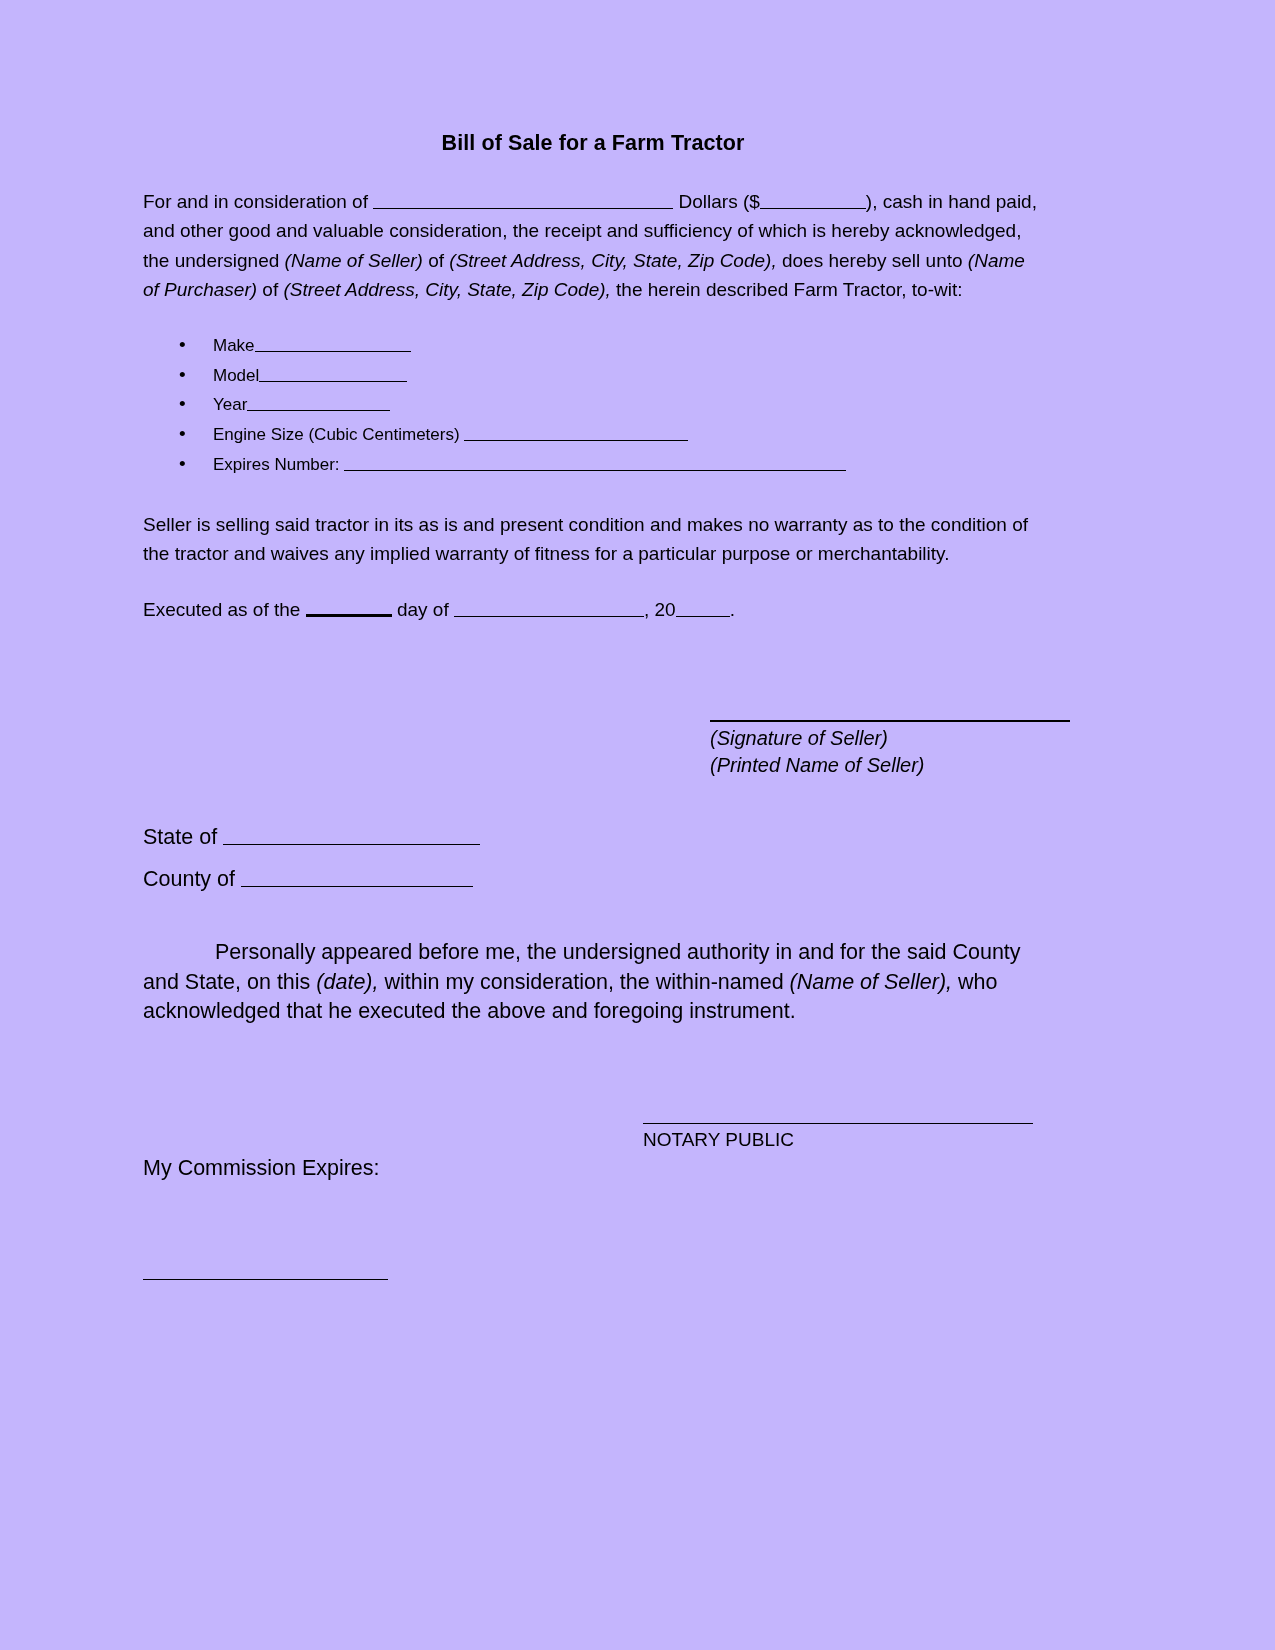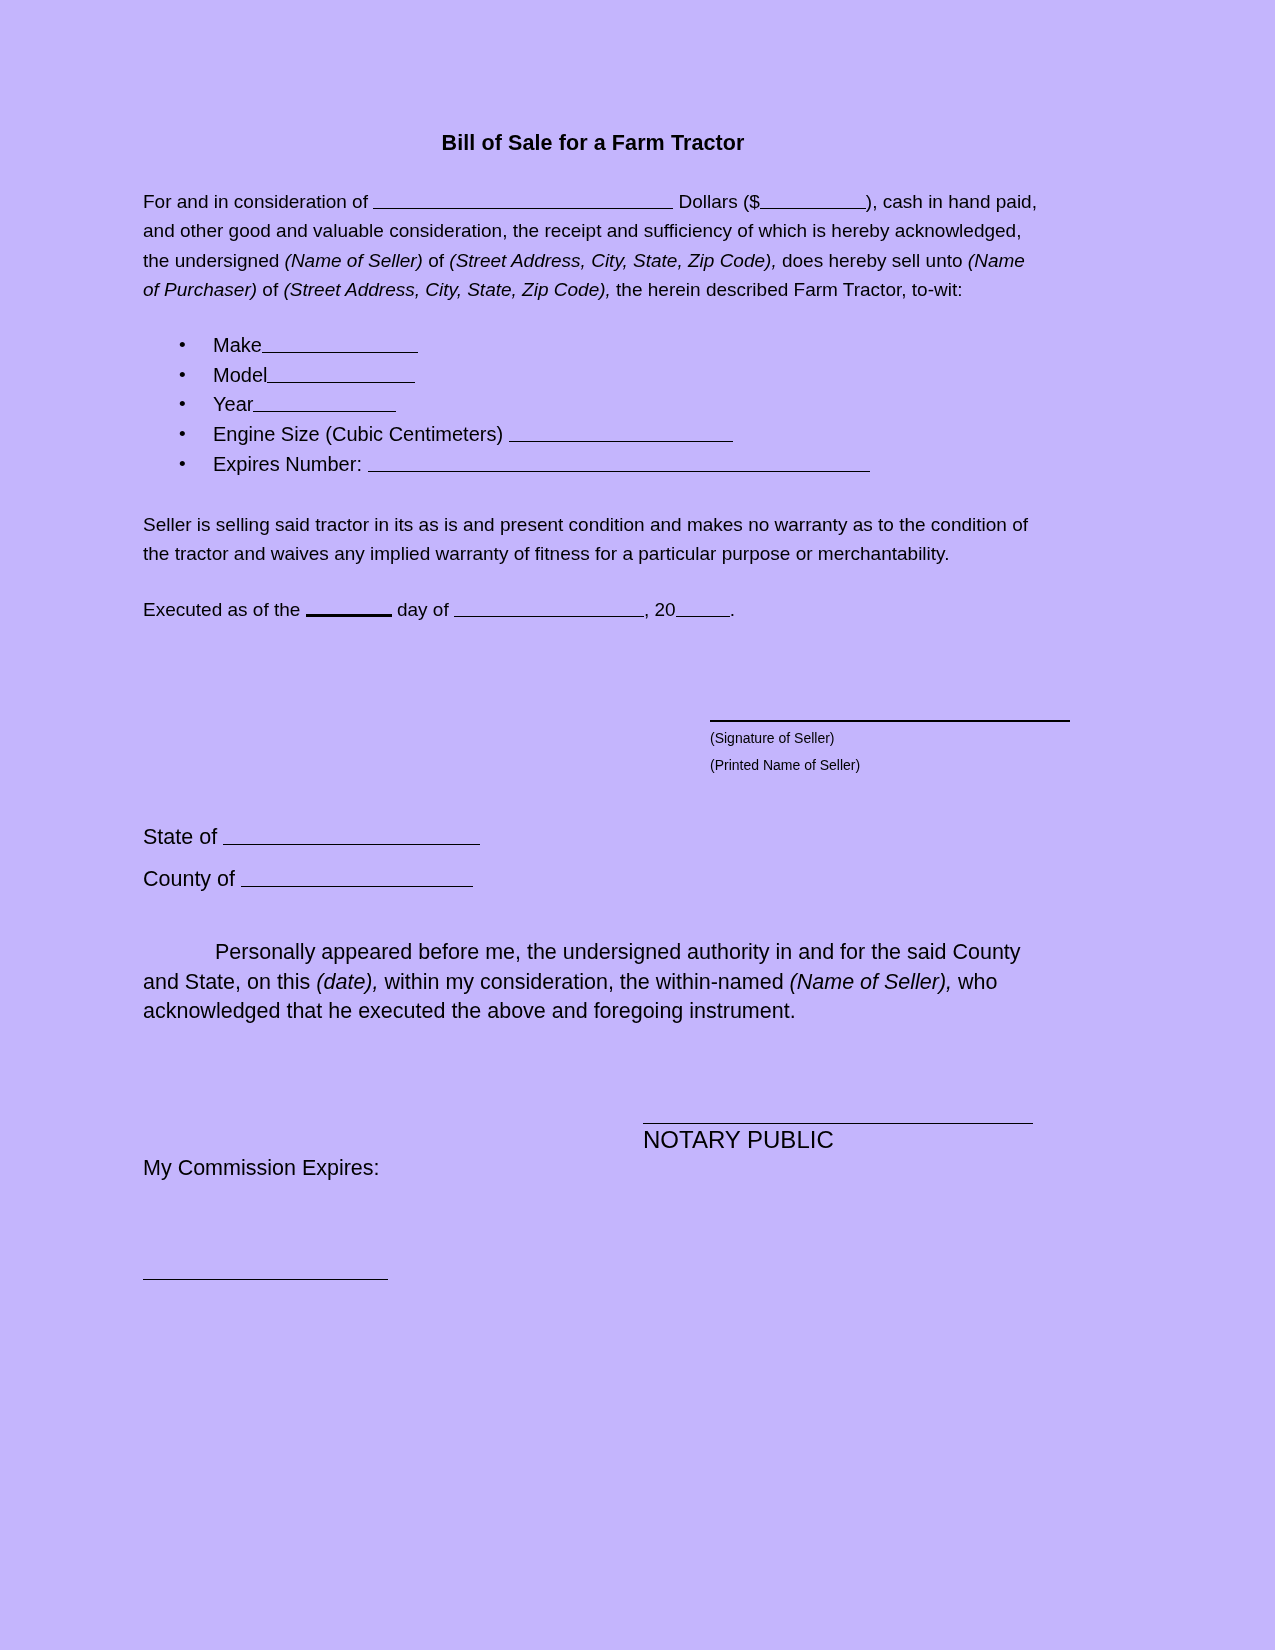--- a/index.html
+++ b/index.html
@@ -60,21 +60,21 @@
   .blank.b-state   { width: 257px; }
   .blank.b-county  { width: 232px; }
 
   ul.specs {
     list-style: none;
     margin: 0 0 30px 0;
     padding: 0;
   }
   ul.specs li {
     position: relative;
-    font-size: 20px;
+    font-size: 17px;
     line-height: 29.8px;
     padding-left: 70px;
     white-space: nowrap;
   }
   ul.specs li::before {
     content: "\2022";
     position: absolute;
     left: 36px;
     top: -1px;
     font-size: 19px;
@@ -85,22 +85,23 @@
   .sig-block {
     margin-left: 567px;
     width: 360px;
   }
   .sig-rule {
     border-top: 2.6px solid #000;
     width: 360px;
     margin-bottom: 3px;
   }
   .sig-label {
-    font-size: 14px;
+    font-size: 20px;
     line-height: 27px;
+    font-style: italic;
   }
 
   .state-line, .county-line {
     font-size: 21.5px;
     line-height: 29.5px;
   }
   .state-line { margin-bottom: 12px; }
 
   .notary-para {
     font-size: 21.5px;
@@ -112,21 +113,21 @@
   .notary-block {
     margin-left: 500px;
     width: 390px;
   }
   .notary-rule {
     border-top: 1.7px solid #000;
     width: 390px;
     margin-bottom: 2px;
   }
   .notary-label {
-    font-size: 24px;
+    font-size: 19px;
     line-height: 28px;
   }
   .commission {
     font-size: 21.5px;
     line-height: 29.5px;
   }
   .final-line {
     border-top: 1.6px solid #000;
     width: 245px;
   }

